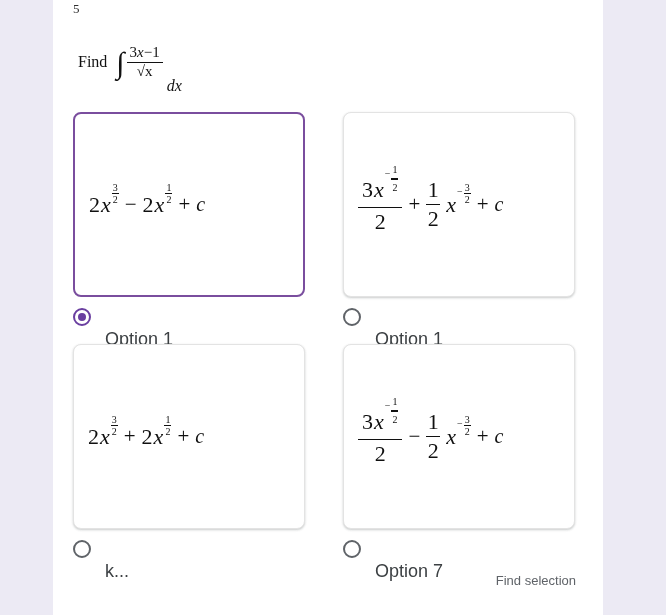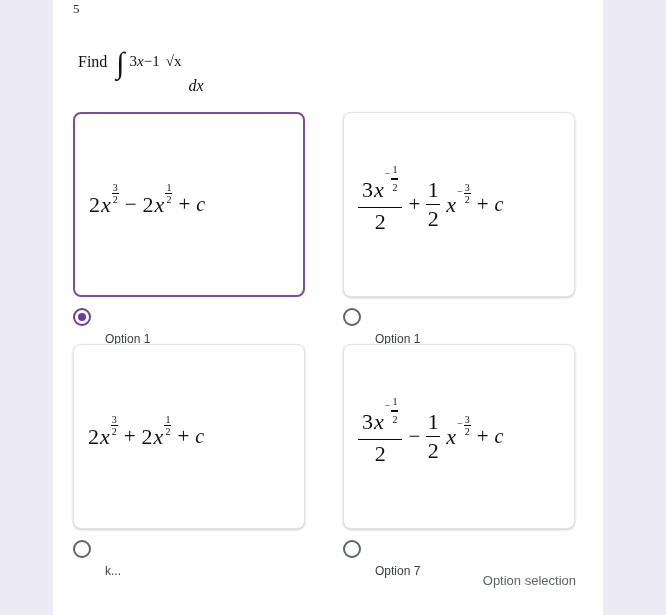--- a/index.html
+++ b/index.html
@@ -52,20 +52,21 @@
   .integral-sign {
     font-size: 30px;
     line-height: 1;
     font-family: "Liberation Serif", serif;
     margin-right: 2px;
     position: relative;
     top: 1px;
   }
   .frac {
     display: inline-flex;
+    flex-direction: column;
     align-items: center;
     vertical-align: middle;
     line-height: 1.05;
   }
   .frac .num,
   .frac .den {
     padding: 0 3px;
     white-space: nowrap;
   }
   .frac .bar {
@@ -253,21 +254,21 @@
     content: "";
     position: absolute;
     left: 3px;
     top: 3px;
     width: 8px;
     height: 8px;
     border-radius: 50%;
     background: #6a3fa0;
   }
   .radio-label {
-    font-size: 12px;
+    font-size: 18px;
     color: #3c4043;
     font-family: "Liberation Sans", sans-serif;
     margin-top: 44px;
   }
 
   
   .clear-selection {
     position: absolute;
     right: 21px;
     top: 569px;
@@ -449,15 +450,15 @@
         </div>
       </div>
       <div class="radio-row">
         <span class="radio"></span>
         <span class="radio-label">Option 7</span>
       </div>
     </div>
 
   </div>
 
-  <div class="clear-selection">Option selection</div>
+  <div class="clear-selection">Find selection</div>
 
 </div>
 
 </body></html>

